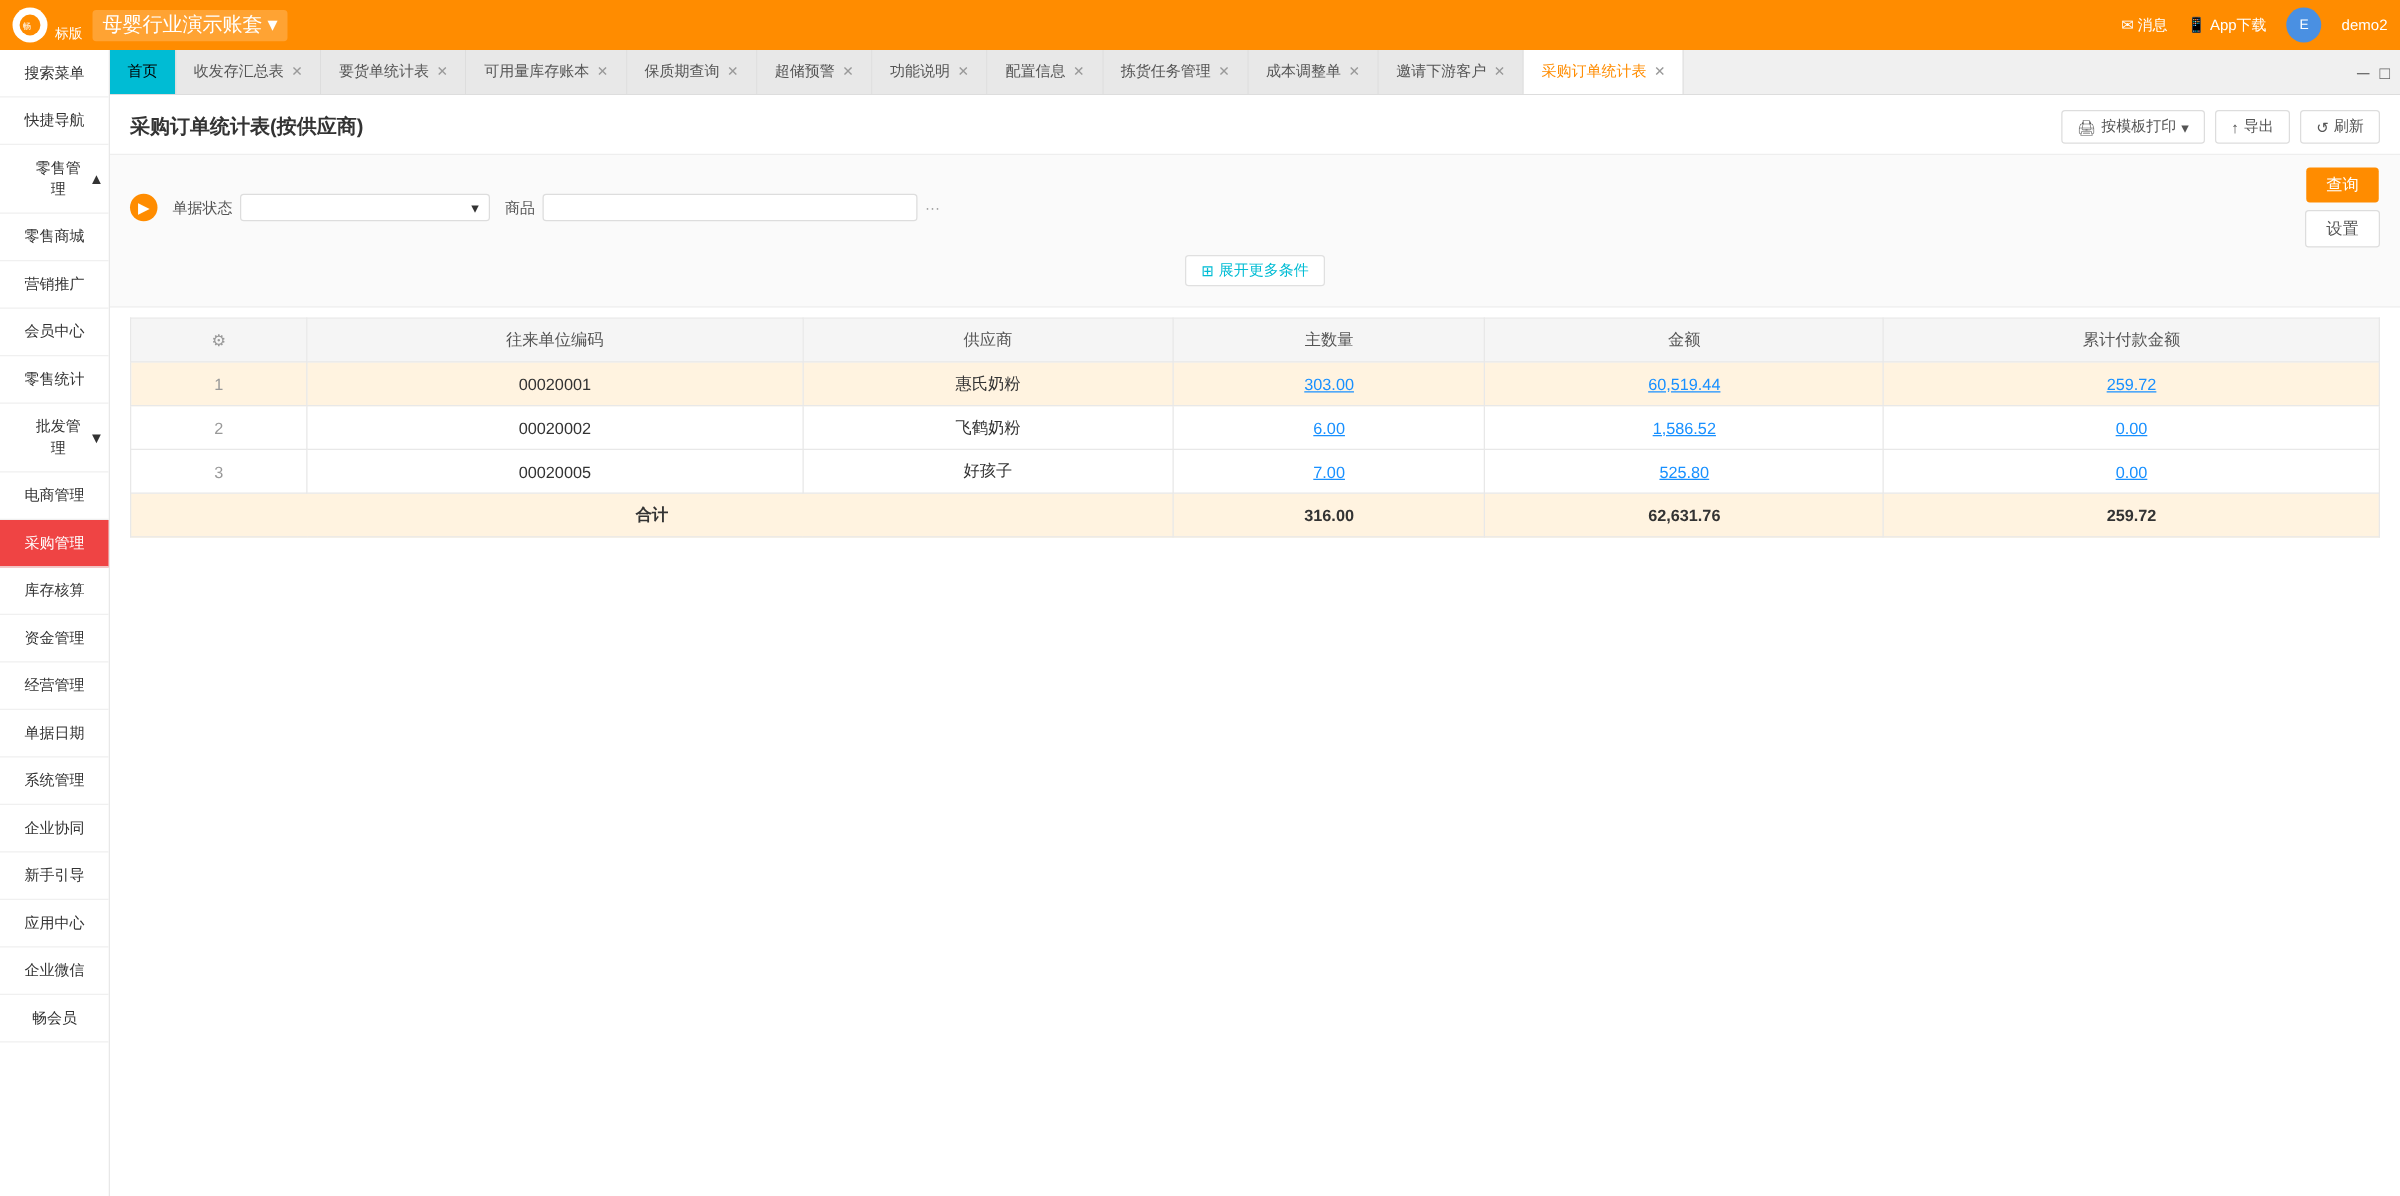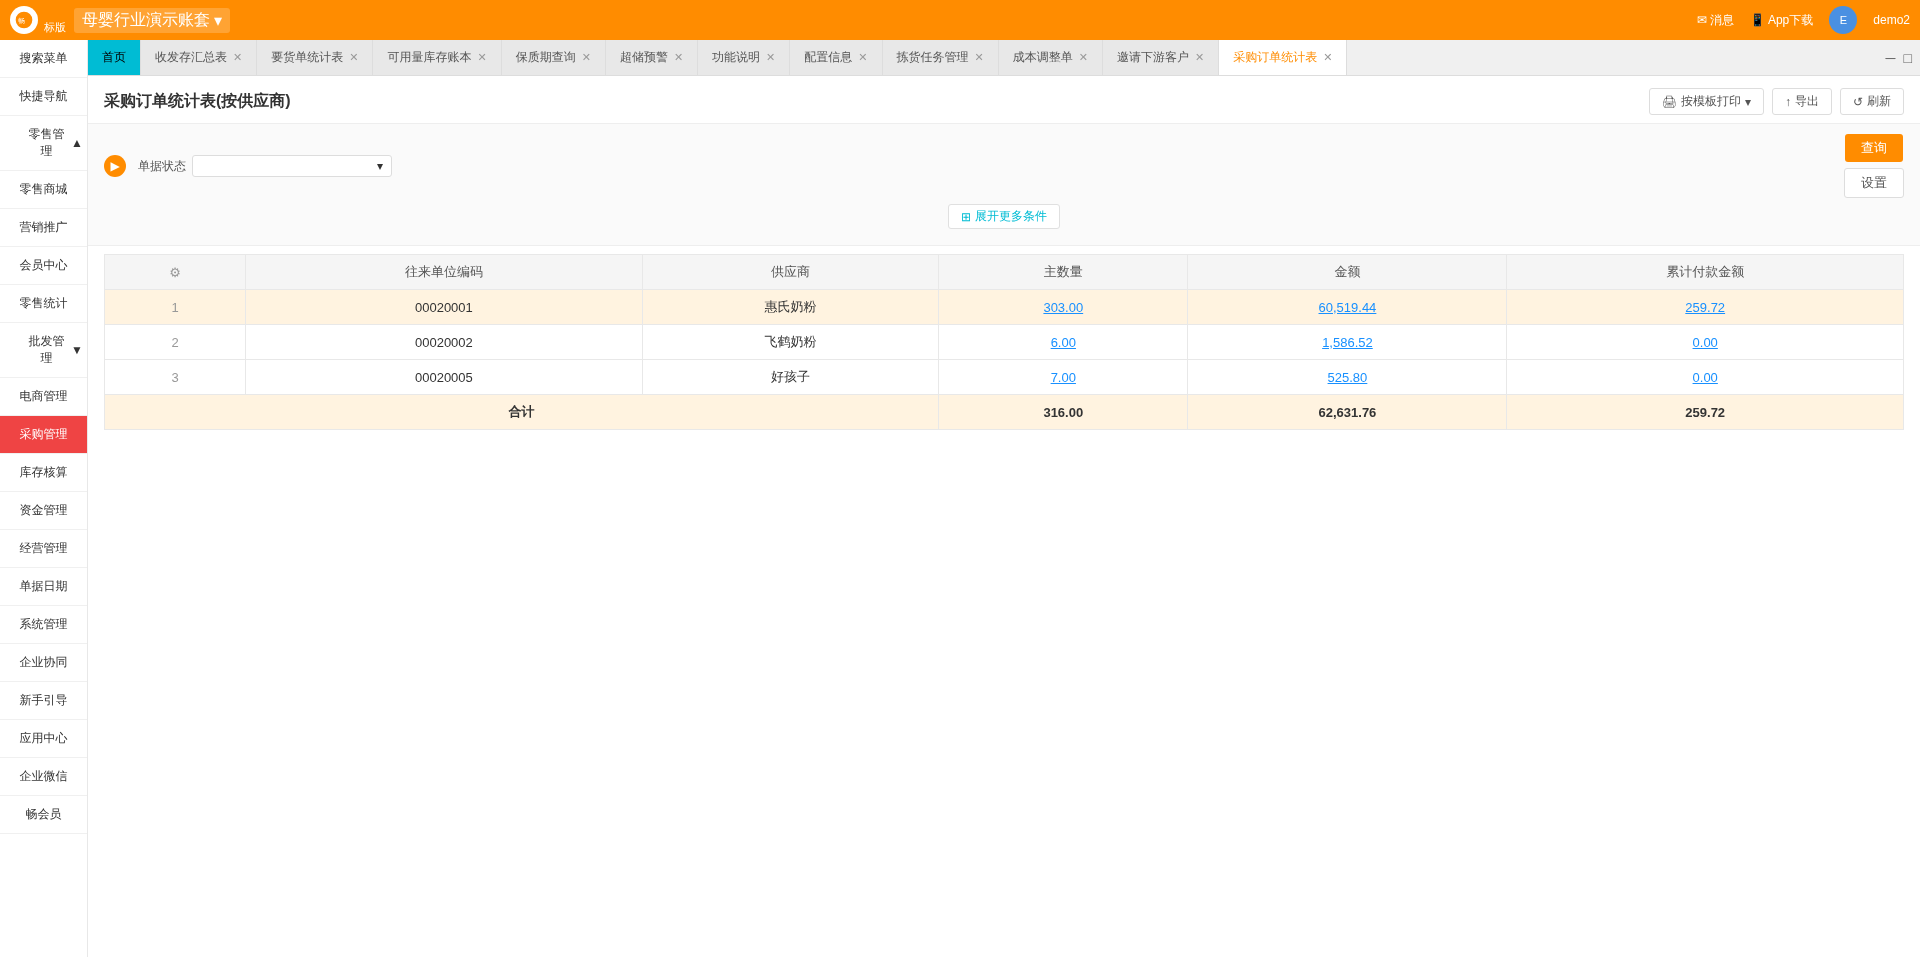--- a/index.html
+++ b/index.html
@@ -261,20 +261,25 @@
 
       <div class="filter-area">
         <div class="filter-row">
           <div class="toggle-arrow">▶</div>
           <div class="filter-item">
             <span class="filter-label">单据状态</span>
             <div class="filter-select">
               <span>&nbsp;&nbsp;&nbsp;&nbsp;&nbsp;&nbsp;&nbsp;&nbsp;&nbsp;&nbsp;&nbsp;&nbsp;&nbsp;&nbsp;&nbsp;&nbsp;&nbsp;&nbsp;&nbsp;&nbsp;&nbsp;&nbsp;&nbsp;&nbsp;&nbsp;&nbsp;&nbsp;</span>
               <span>▾</span>
             </div>
+          </div>
+          <div class="filter-item">
+            <span class="filter-label">商品</span>
+            <input class="filter-input" type="text" style="width: 300px;">
+            <span style="cursor:pointer;color:#999;">···</span>
           </div>
           <div class="filter-right-actions">
             <button class="btn-query">查询</button>
             <button class="btn-settings">设置</button>
           </div>
         </div>
         <div class="filter-expand">
           <button class="expand-btn">
             <span>⊞</span>
             <span>展开更多条件</span>

